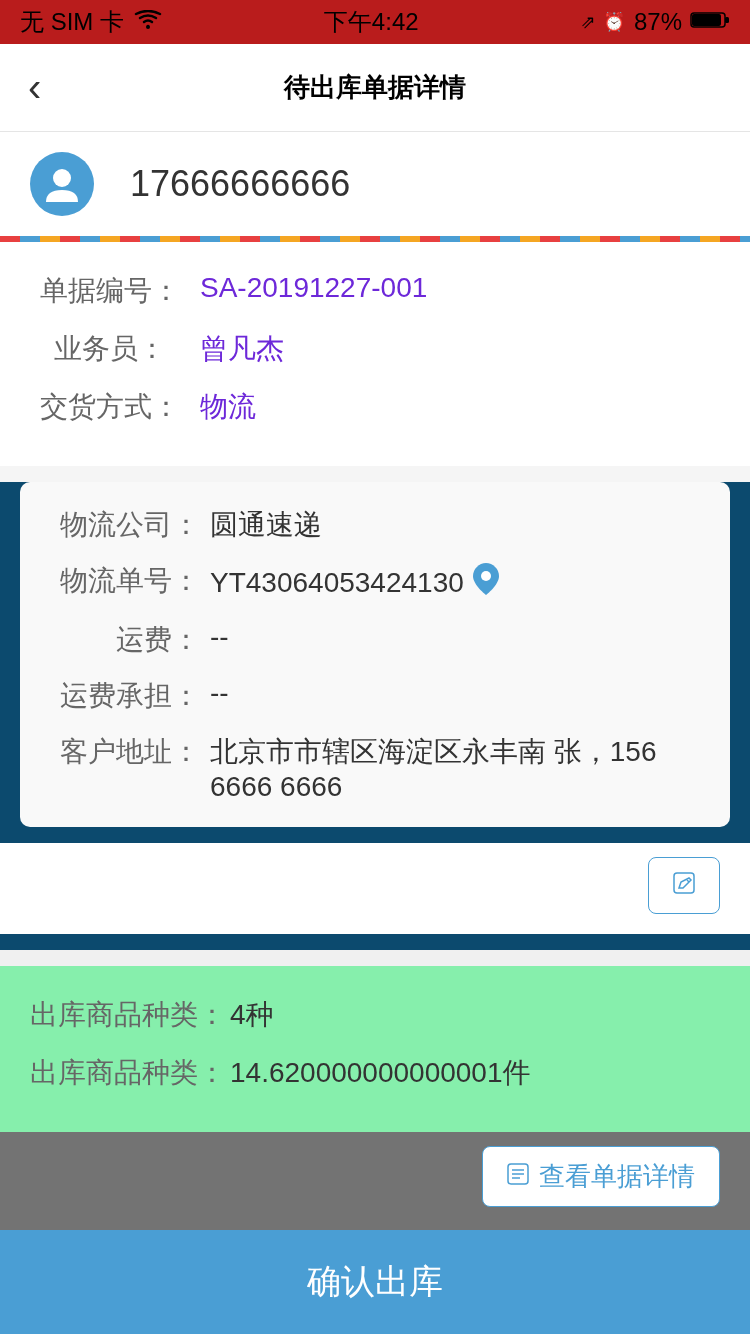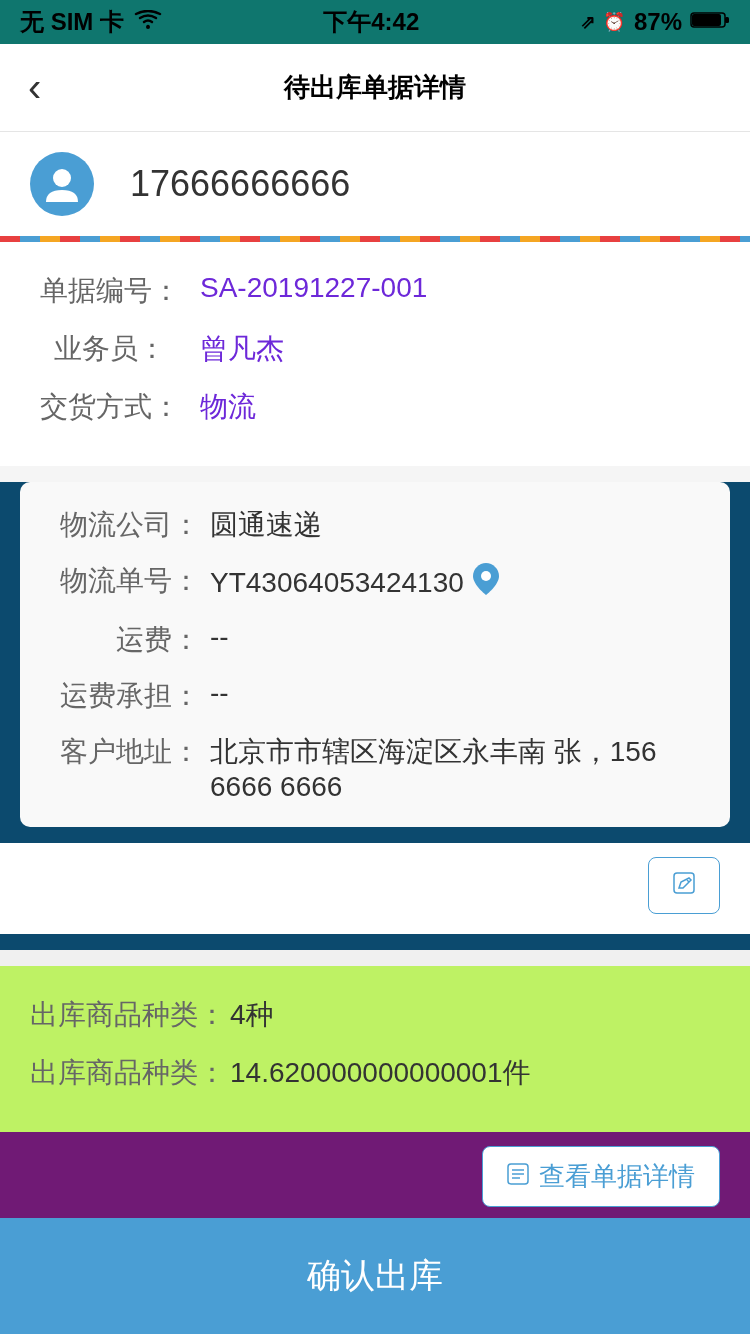--- a/index.html
+++ b/index.html
@@ -10,28 +10,27 @@
       width: 750px;
       min-height: 1334px;
       font-size: 28px;
       color: #333;
     }
 
     
     .status-bar {
       width: 750px;
       height: 44px;
-      background: #0f766e;
+      background: #b91c1c;
       display: flex;
       align-items: center;
       justify-content: space-between;
       padding: 0 20px;
       font-size: 24px;
       color: #000;
-      font-weight: bold;
     }
     .status-left { display: flex; align-items: center; gap: 10px; }
     .status-right { display: flex; align-items: center; gap: 8px; }
 
     
     .nav-bar {
       width: 750px;
       height: 88px;
       background: #fff;
       display: flex;
@@ -171,62 +170,62 @@
     }
 
     
     .section-divider {
       height: 16px;
       background: #f0f0f0;
     }
 
     
     .goods-section {
-      background: #bef264;
+      background: #86efac;
       padding: 30px 16px 20px 30px;
     }
     .goods-row {
       display: flex;
       align-items: center;
       margin-bottom: 20px;
       font-size: 28px;
     }
     .goods-label {
       color: #666;
       min-width: 200px;
       flex-shrink: 0;
     }
     .goods-value {
       color: #333;
     }
 
     
     .view-btn-row {
-      background: #701a75;
+      background: #737373;
       display: flex;
       justify-content: flex-end;
       padding: 14px 30px 24px 30px;
     }
     .view-btn {
       border: 1.5px solid #4a9ed4;
       border-radius: 8px;
       color: #4a9ed4;
       padding: 12px 24px;
       font-size: 26px;
       display: flex;
       align-items: center;
       gap: 10px;
       background: #fff;
       cursor: pointer;
     }
 
     
     .confirm-btn {
       width: 750px;
-      height: 116px;
+      height: 104px;
       background: #4a9ed4;
       color: #fff;
       font-size: 34px;
       font-weight: 500;
       display: flex;
       align-items: center;
       justify-content: center;
       cursor: pointer;
       position: fixed;
       bottom: 0;

